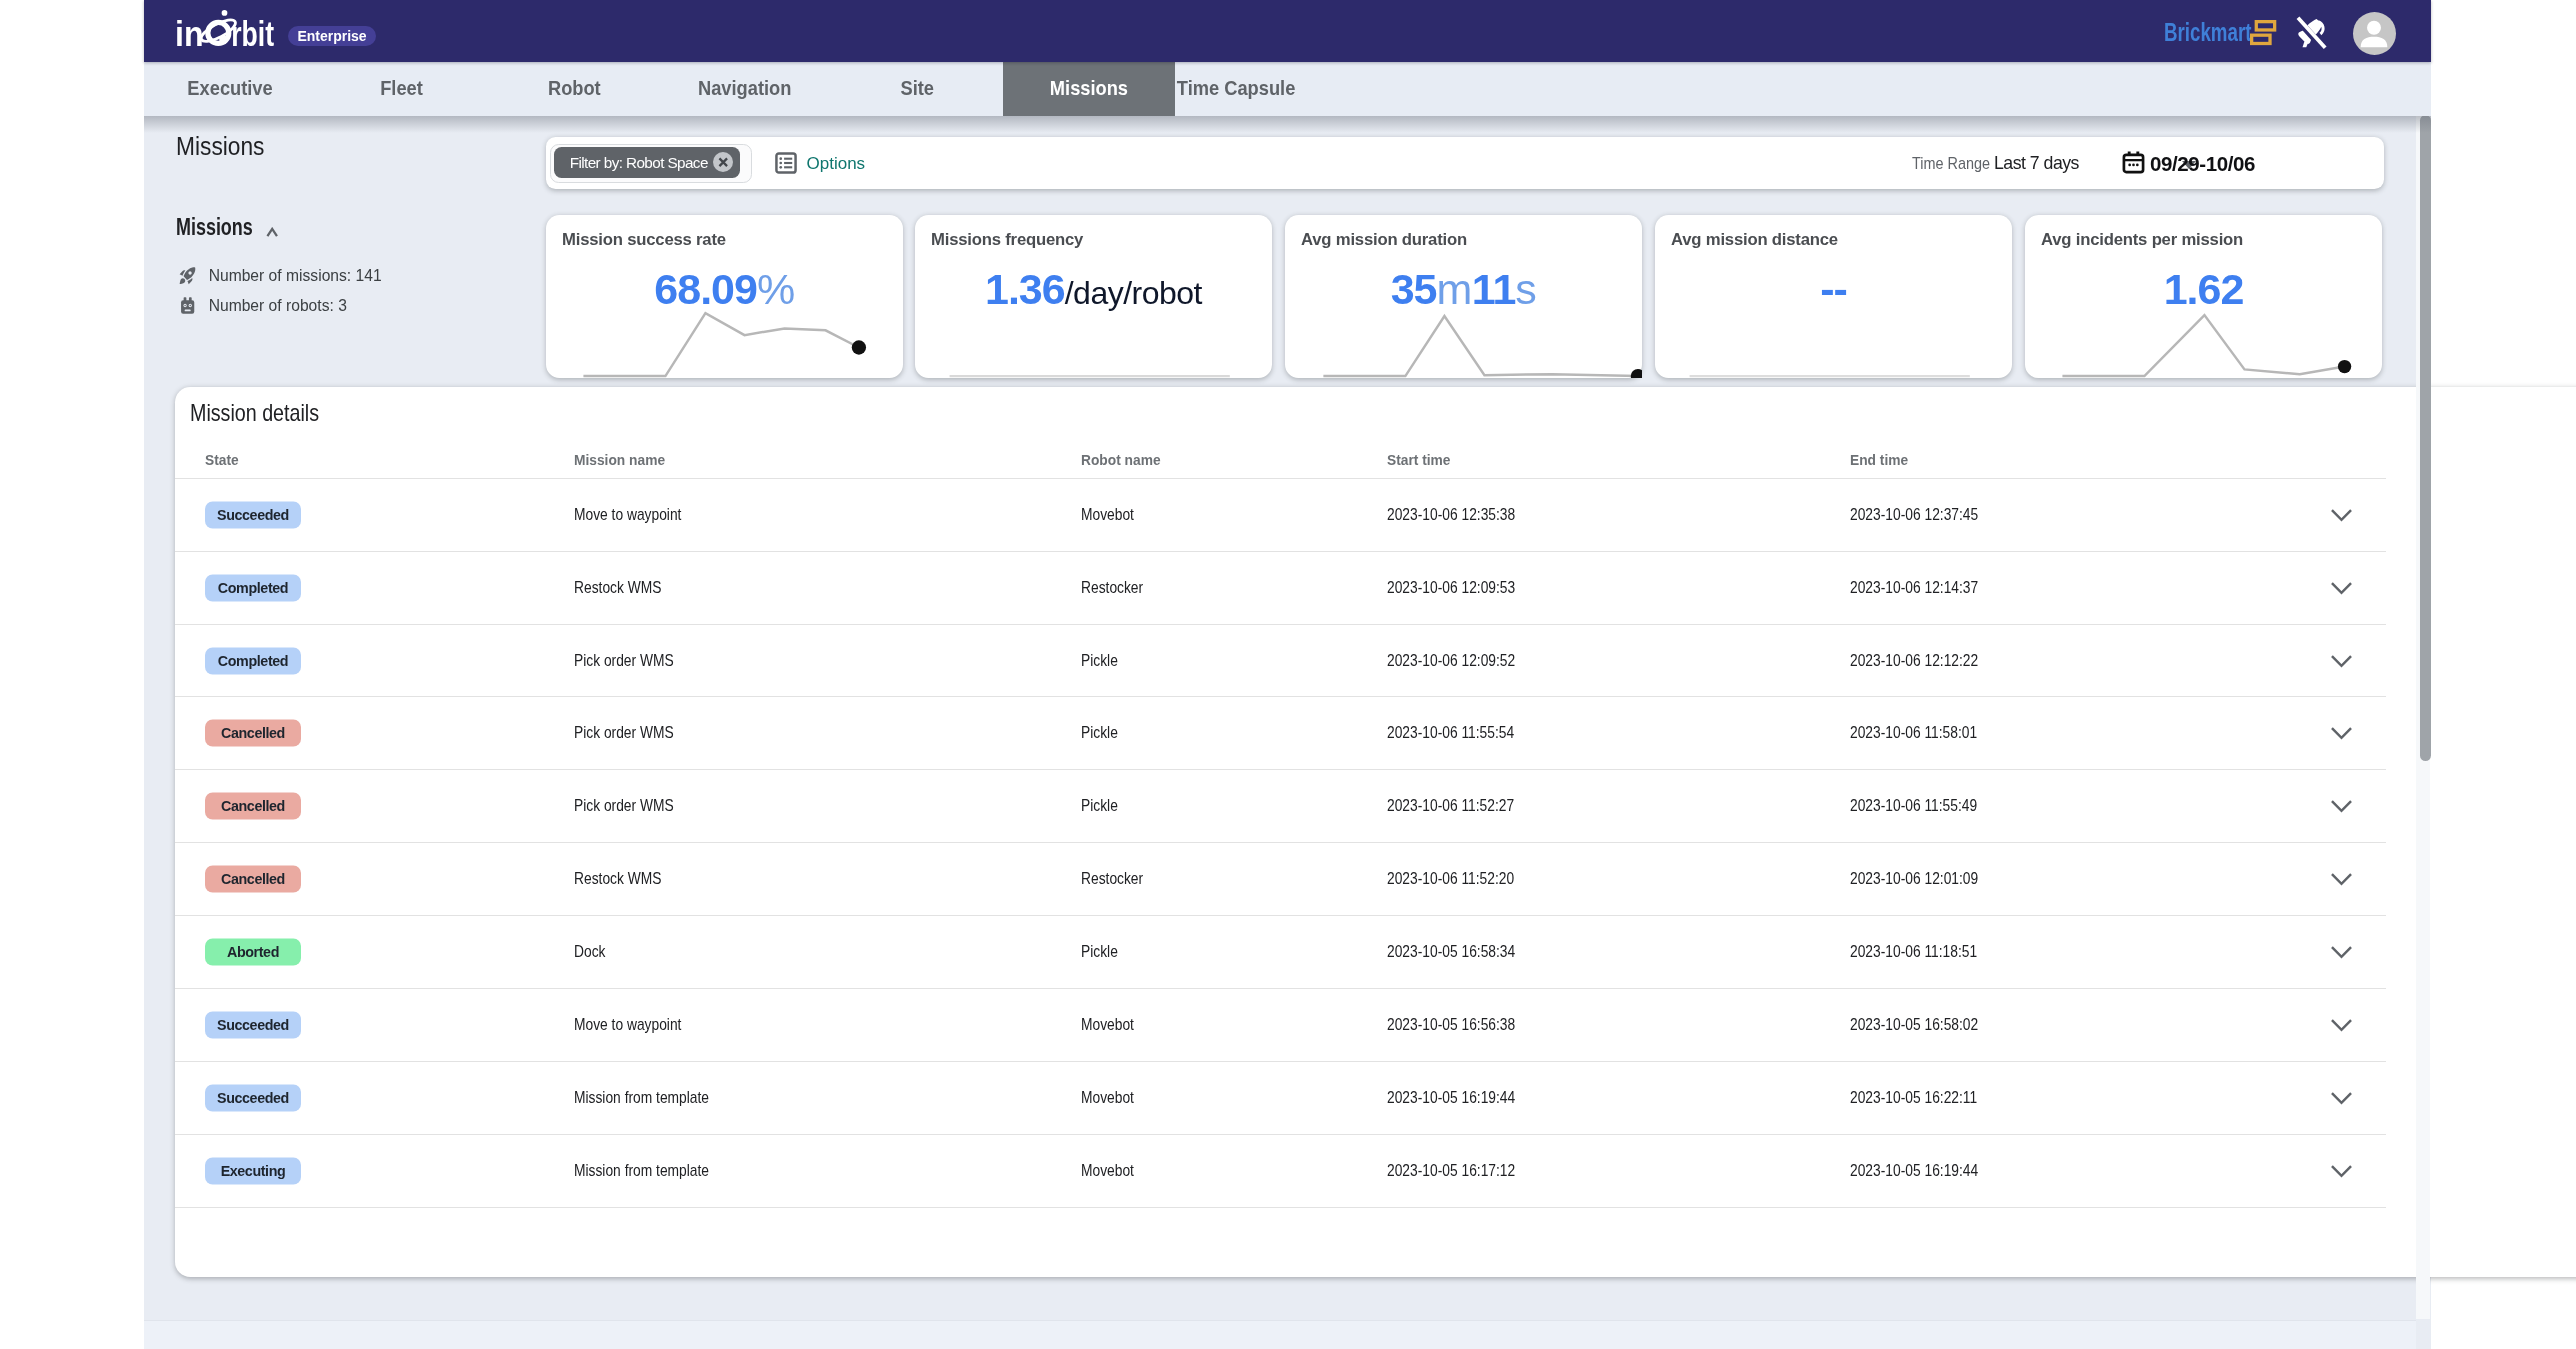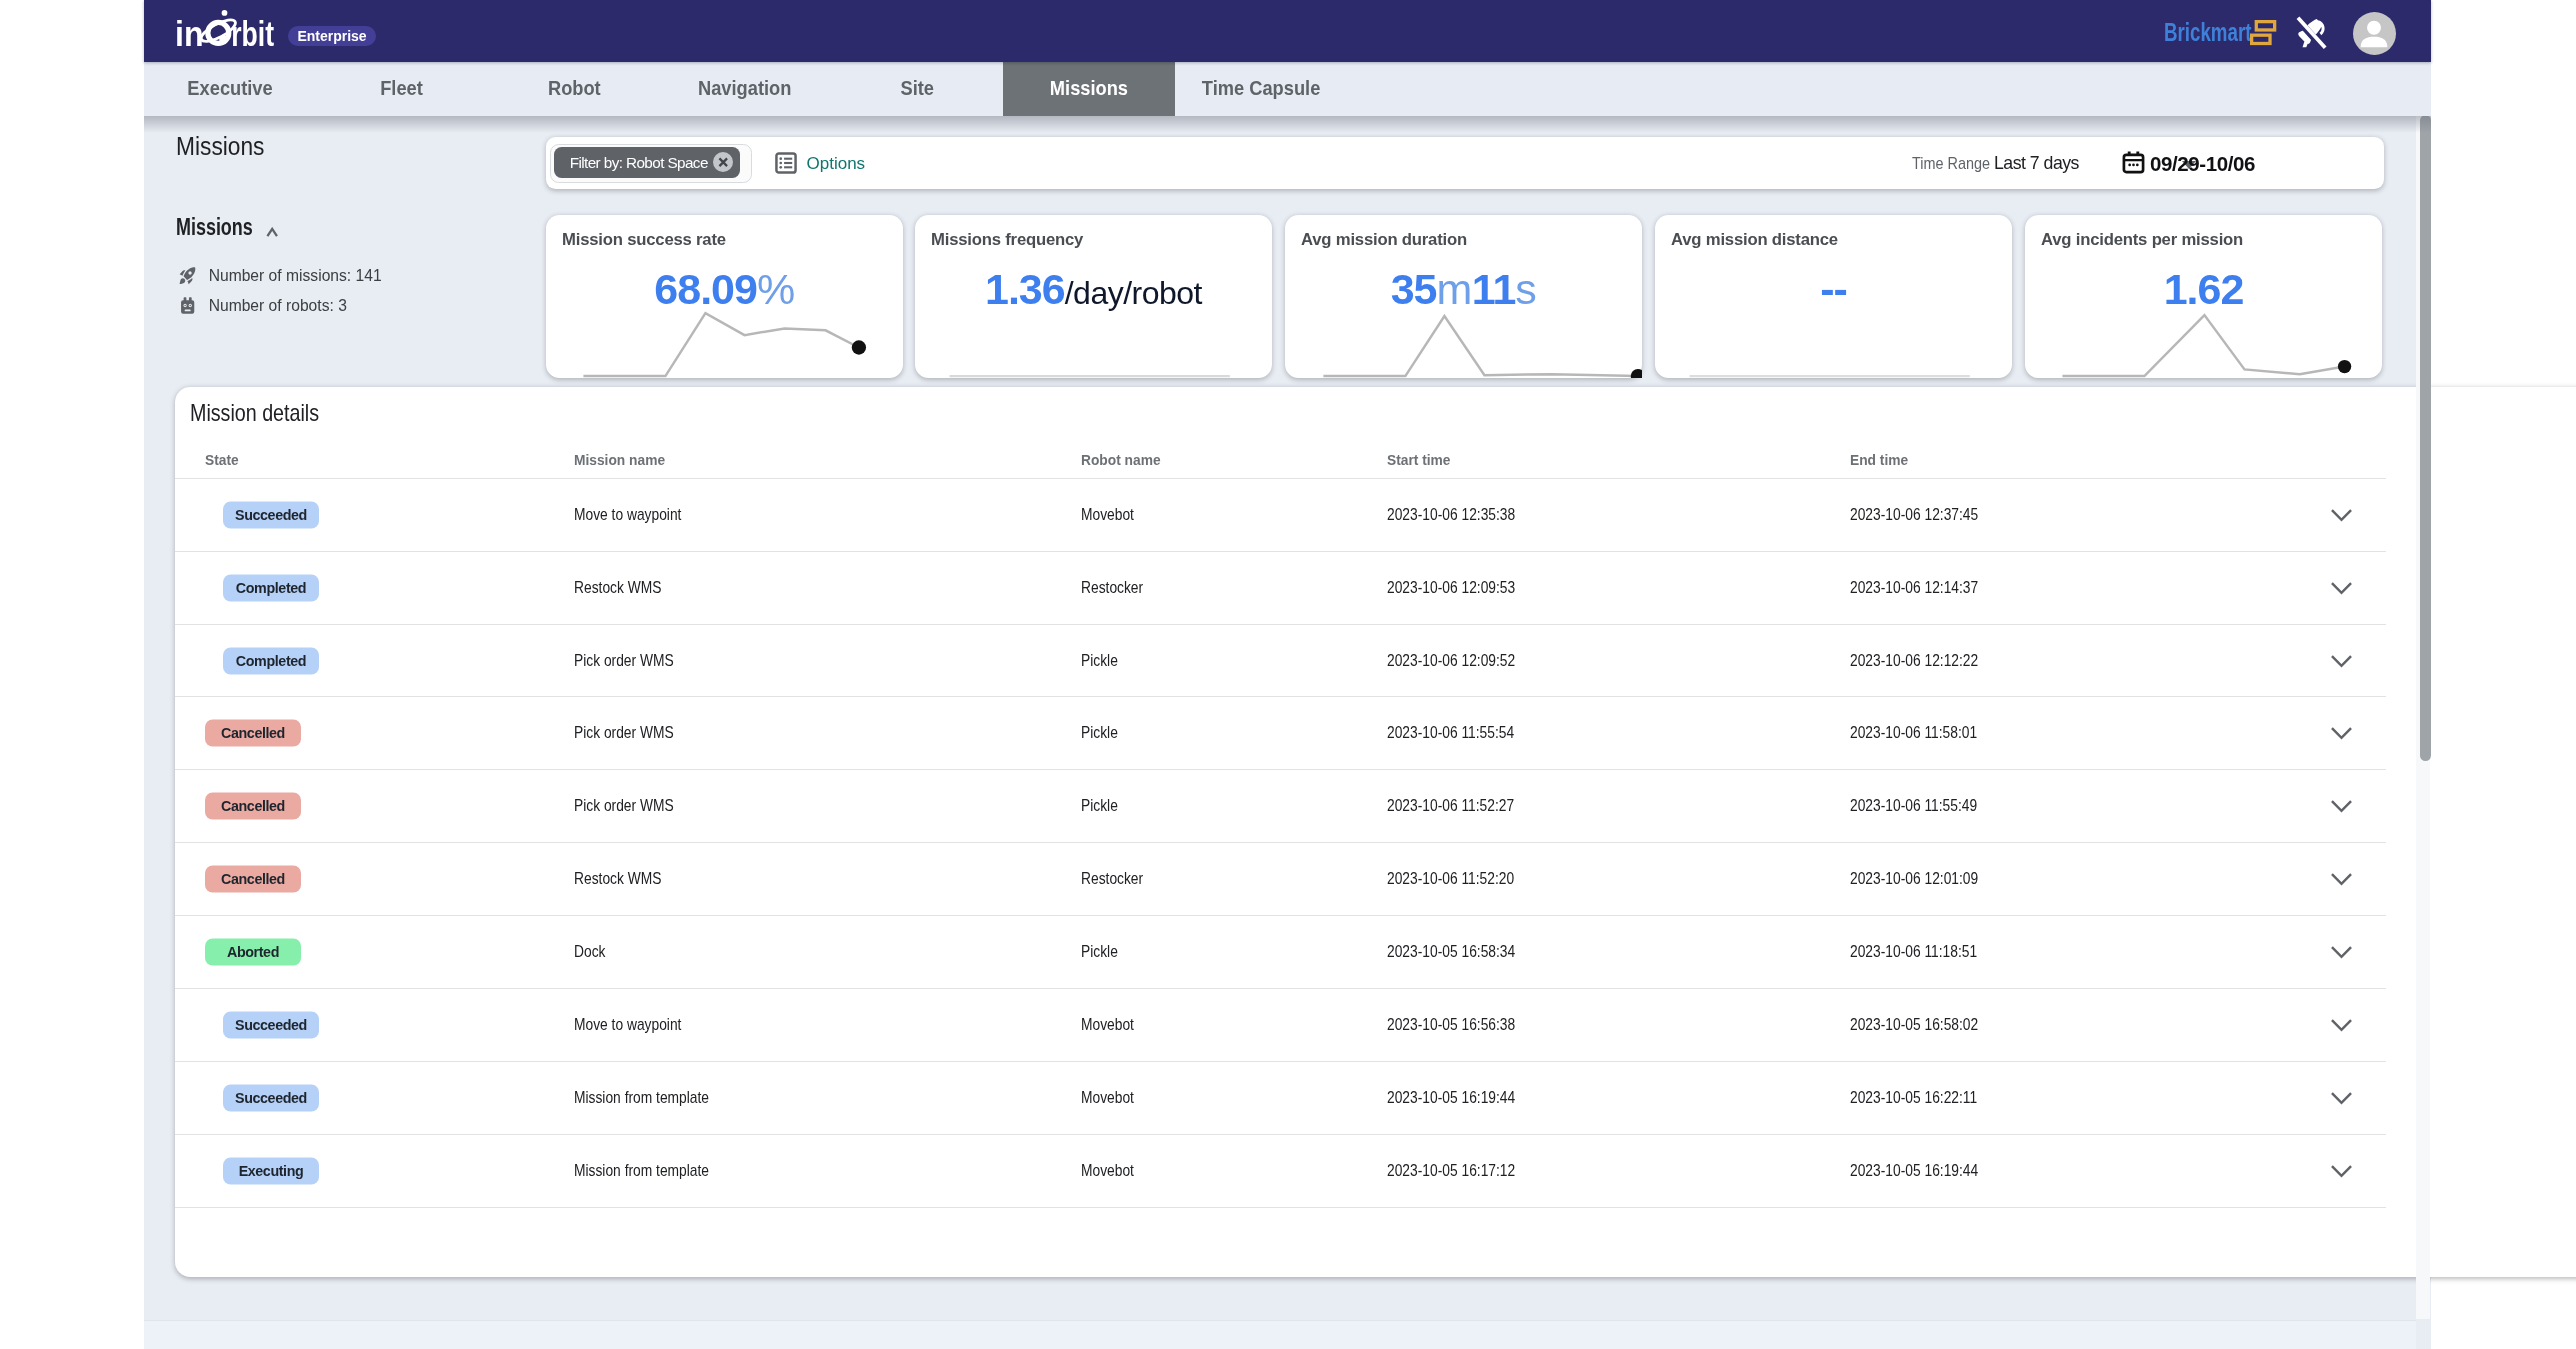--- a/index.html
+++ b/index.html
@@ -55,21 +55,21 @@
 .thead span span { display:inline-block; transform:scaleX(0.9); transform-origin:0 0; white-space:nowrap; }
 .sep { position:absolute; left:0; width:2211px; height:1px; background:#e2e2e2; }
 .c-state { position:absolute; left:30.5px; }
 .c-mission { position:absolute; left:399px; }
 .c-robot { position:absolute; left:906px; }
 .c-start { position:absolute; left:1212px; }
 .c-end { position:absolute; left:1675px; }
 .row { position:absolute; left:0; width:2211px; }
 .row .cell { position:absolute; top:50%; font-size:15.7px; color:#202124; transform:translateY(-50%) scaleX(0.88); transform-origin:0 50%; white-space:nowrap; }
 .chip { position:absolute; left:30.5px; top:50%; transform:translateY(-50%); height:27px; line-height:27px; border-radius:7.6px; font-size:14.3px; font-weight:bold; color:#1e252e; text-align:center; width:96px; letter-spacing:-0.4px; }
-.chip.blue { background:#b5d1f8;margin-left:18px; }
+.chip.blue { background:#b5d1f8; }
 .chip.red { background:#eaaaa1; }
 .chip.yellow { background:#86efac; }
 .rowchev { position:absolute; left:2154px; top:50%; transform:translateY(-50%); height:15.3px; }
 .tfoot { position:absolute; left:0; top:820px; width:100%; height:71px; font-size:17px; color:#3c4043; }
 .tfoot .t { position:absolute; top:21px; transform:scaleX(0.92); transform-origin:0 0; white-space:nowrap; }
 
 .sbtrack { position:absolute; left:2272px; top:63px; width:14.3px; height:1256px; background:#f6f8fa; }
 .sbthumb { position:absolute; left:2276px; top:115px; width:10.5px; height:646px; background:#9fa4a9; border-radius:5.7px; }
 .strip { position:absolute; left:0; top:1320px; width:2272px; height:30px; background:#edf1f8; border-top:1px solid #e0e4ec; }
 </style>
@@ -109,21 +109,21 @@
     </div>
   </div>
 
   <div class="nav">
     <div class="tab" style="left:0"><span>Executive</span></div>
     <div class="tab" style="left:172px"><span>Fleet</span></div>
     <div class="tab" style="left:344px"><span>Robot</span></div>
     <div class="tab" style="left:515px"><span>Navigation</span></div>
     <div class="tab" style="left:687px"><span>Site</span></div>
     <div class="tab active" style="left:859px"><span>Missions</span></div>
-    <div class="tab" style="left:1031px"><span>Time Capsule</span></div>
+    <div class="tab" style="left:1006px"><span>Time Capsule</span></div>
   </div>
 
   <div class="main">
     <div class="h1">Missions</div>
 
     <div class="toolbar">
       <div class="filterbox">
         <div class="filterchip">Filter by: Robot Space
           <div class="chipx">
               <svg width="10.5" height="10.5" viewBox="0 0 11 11">

